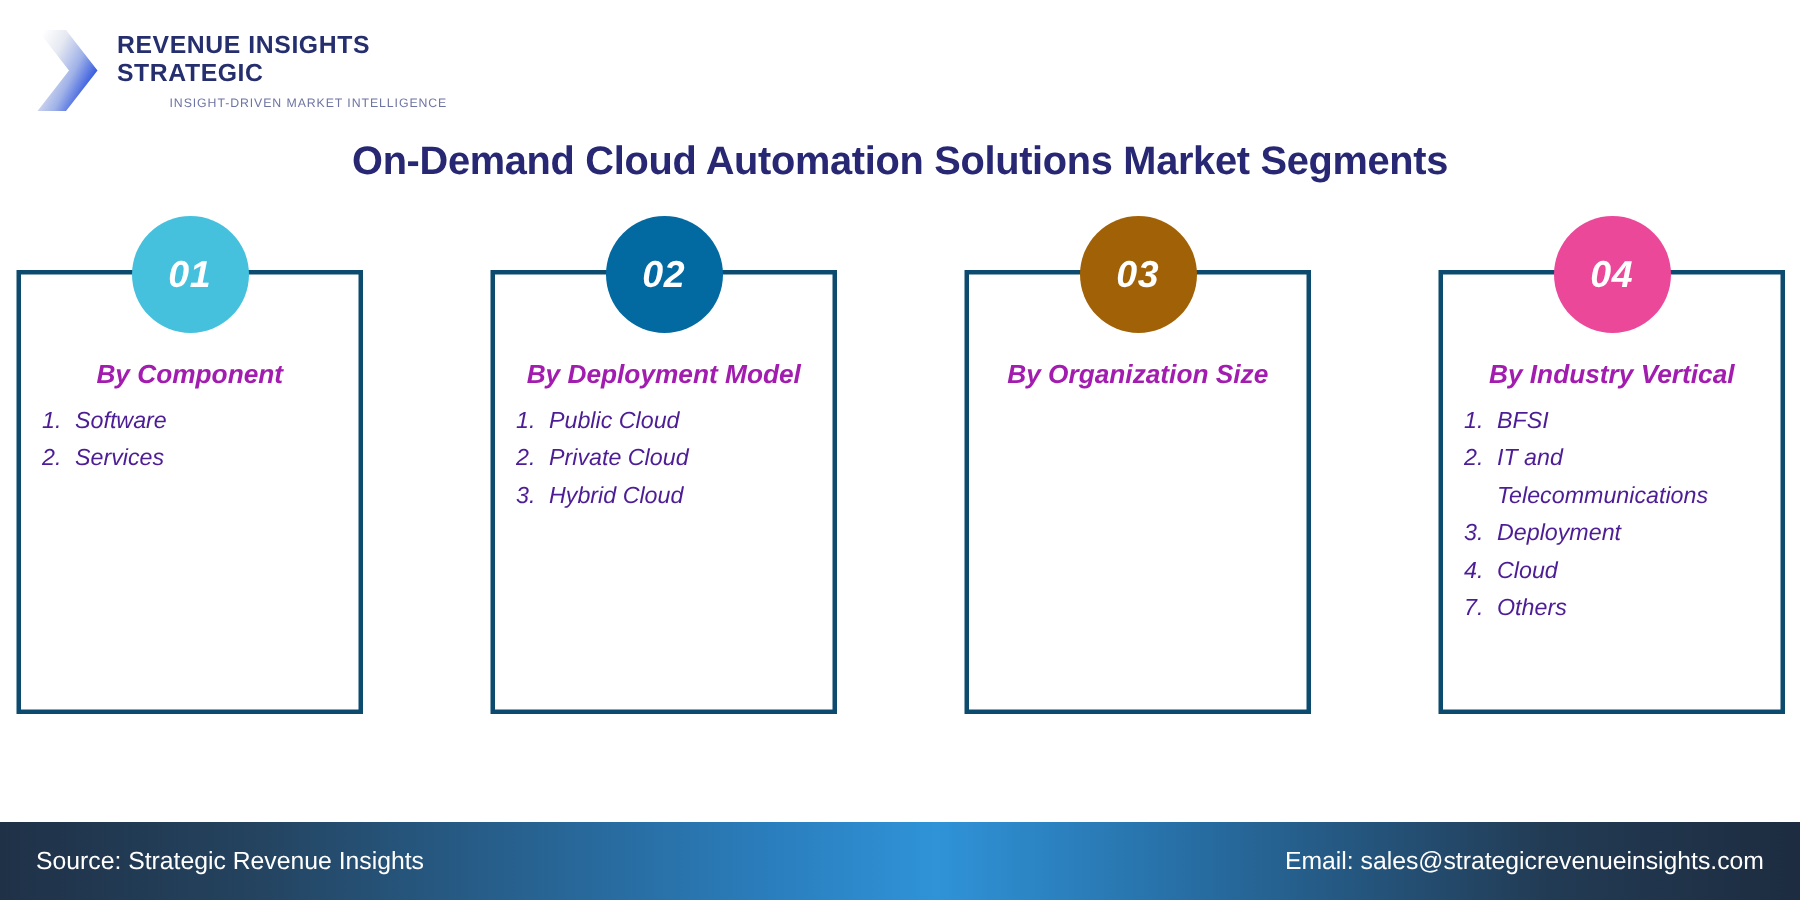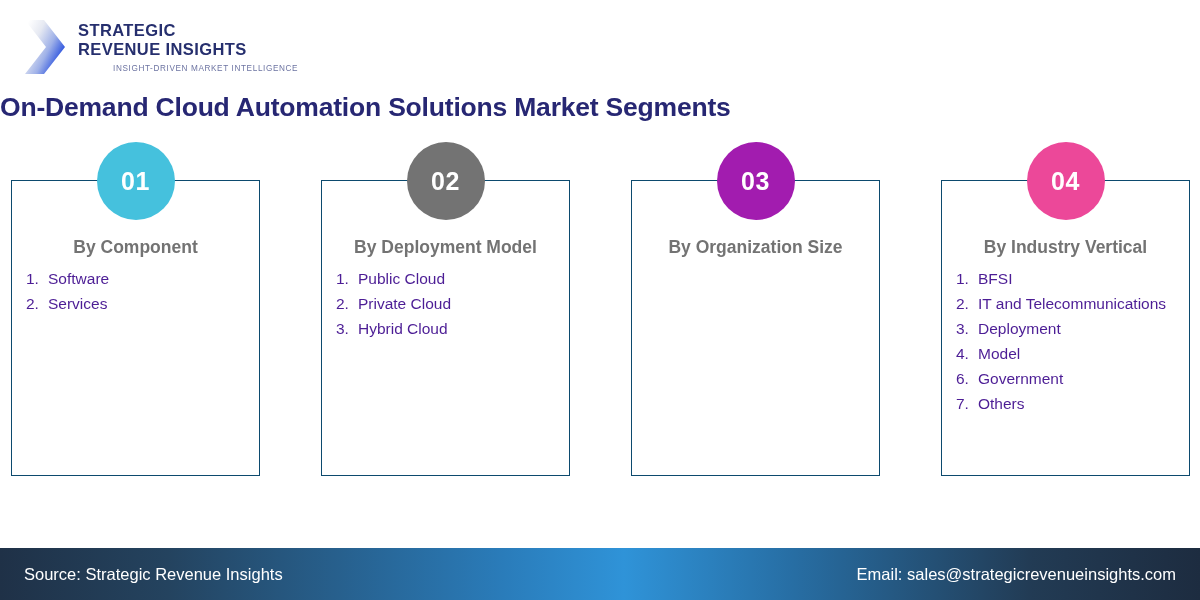--- a/index.html
+++ b/index.html
@@ -60,45 +60,46 @@
     white-space: nowrap;
     padding-left: 35px;
   }
 
   
   #page-title {
     position: absolute;
     top: 92px;
     left: 0;
     width: 1200px;
-    text-align: left;
+    text-align: center;
     font-family: "Liberation Sans", sans-serif;
     font-weight: bold;
     font-size: 26.5px;
     letter-spacing: -0.2px;
     color: #272773;
   }
 
   
   #cards-row {
     position: absolute;
     top: 180px;
     left: 11px;
     width: 1179px;
     height: 296px;
     display: flex;
     justify-content: space-between;
   }
 
   .segment-card {
     position: relative;
-    width: 249px;
+    width: 231px;
     height: 296px;
-    border: 1px solid #0c4a6e;
+    border: 3px solid #0c4a6e;
     background: #ffffff;
+    font-style: italic;
   }
 
   .card-badge {
     position: absolute;
     top: -39px;
     left: 50%;
     transform: translateX(-50%);
     width: 78px;
     height: 78px;
     border-radius: 50%;
@@ -111,21 +112,21 @@
     color: #ffffff;
     letter-spacing: 0.5px;
   }
 
   .card-heading {
     margin-top: 56px;
     text-align: center;
     font-family: "Liberation Sans", sans-serif;
     font-weight: bold;
     font-size: 17.5px;
-    color: #737373;
+    color: #a21caf;
     padding: 0 8px;
   }
 
   .card-list {
     margin-top: 8px;
     padding: 0 10px 0 14px;
     list-style: none;
   }
 
   .card-list li {
@@ -182,61 +183,60 @@
         <stop offset="0%" stop-color="#ffffff"></stop>
         <stop offset="28%" stop-color="#e6e9f2"></stop>
         <stop offset="58%" stop-color="#9fb1e8"></stop>
         <stop offset="82%" stop-color="#3b5fe0"></stop>
         <stop offset="100%" stop-color="#1434d6"></stop>
       </linearGradient>
     </defs>
     <path d="M3 2 L22 2 L43 29 L22 56 L3 56 L24 29 Z" fill="url(#chevGrad)"></path>
   </svg>
   <div id="logo-text-block">
+    <div id="logo-name-line2">REVENUE INSIGHTS</div>
     <div id="logo-name-line1">STRATEGIC</div>
-    <div id="logo-name-line2">REVENUE INSIGHTS</div>
     <div id="logo-tagline">INSIGHT-DRIVEN MARKET INTELLIGENCE</div>
   </div>
 </div>
 
 <h1 id="page-title">On-Demand Cloud Automation Solutions Market Segments</h1>
 
 <div id="cards-row">
     <div class="segment-card">
       <div class="card-badge" style="background: rgb(69, 193, 221);">01</div>
       <div class="card-heading">By Component</div>
       <ul class="card-list">
         <li><span class="li-num">1.</span><span>Software</span></li>
         <li><span class="li-num">2.</span><span>Services</span></li>
       </ul>
     </div>
     <div class="segment-card">
-      <div class="card-badge" style="background: #737373;">02</div>
+      <div class="card-badge" style="background: #0369a1;">02</div>
       <div class="card-heading">By Deployment Model</div>
       <ul class="card-list">
         <li><span class="li-num">1.</span><span>Public Cloud</span></li>
         <li><span class="li-num">2.</span><span>Private Cloud</span></li>
         <li><span class="li-num">3.</span><span>Hybrid Cloud</span></li>
       </ul>
     </div>
     <div class="segment-card">
-      <div class="card-badge" style="background: #a21caf;">03</div>
+      <div class="card-badge" style="background: #a16207;">03</div>
       <div class="card-heading">By Organization Size</div>
       <ul class="card-list">
       </ul>
     </div>
     <div class="segment-card">
       <div class="card-badge" style="background: #ec4899;">04</div>
       <div class="card-heading">By Industry Vertical</div>
       <ul class="card-list">
         <li><span class="li-num">1.</span><span>BFSI</span></li>
         <li><span class="li-num">2.</span><span>IT and Telecommunications</span></li>
         <li><span class="li-num">3.</span><span>Deployment</span></li>
-        <li><span class="li-num">4.</span><span>Model</span></li>
-        <li><span class="li-num">6.</span><span>Government</span></li>
+        <li><span class="li-num">4.</span><span>Cloud</span></li>
         <li><span class="li-num">7.</span><span>Others</span></li>
       </ul>
     </div>
   </div>
 
 <div id="footer-bar">
   <div id="footer-source">Source: Strategic Revenue Insights</div>
   <div id="footer-email">Email: sales@strategicrevenueinsights.com</div>
 </div>
 

